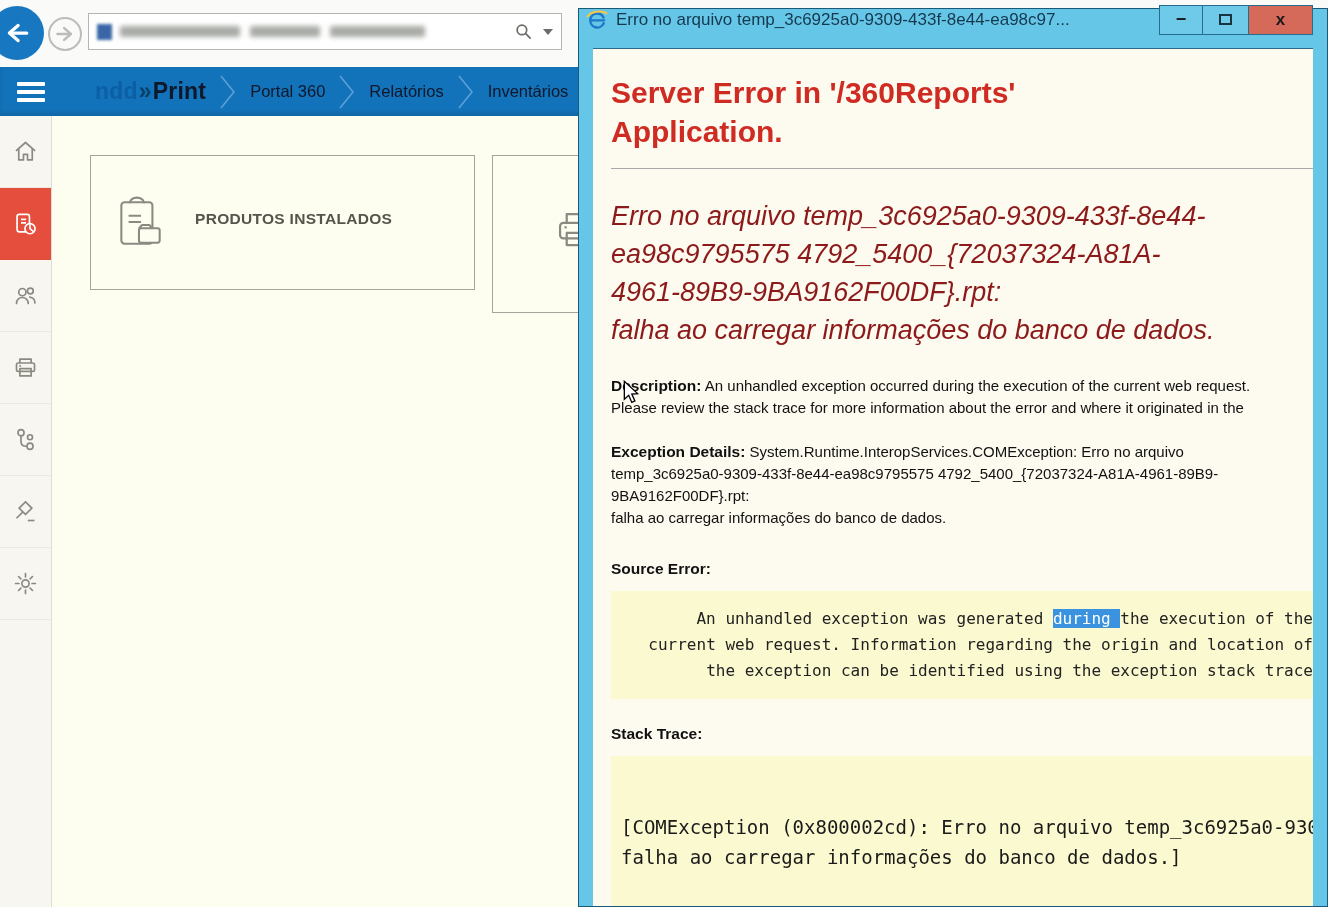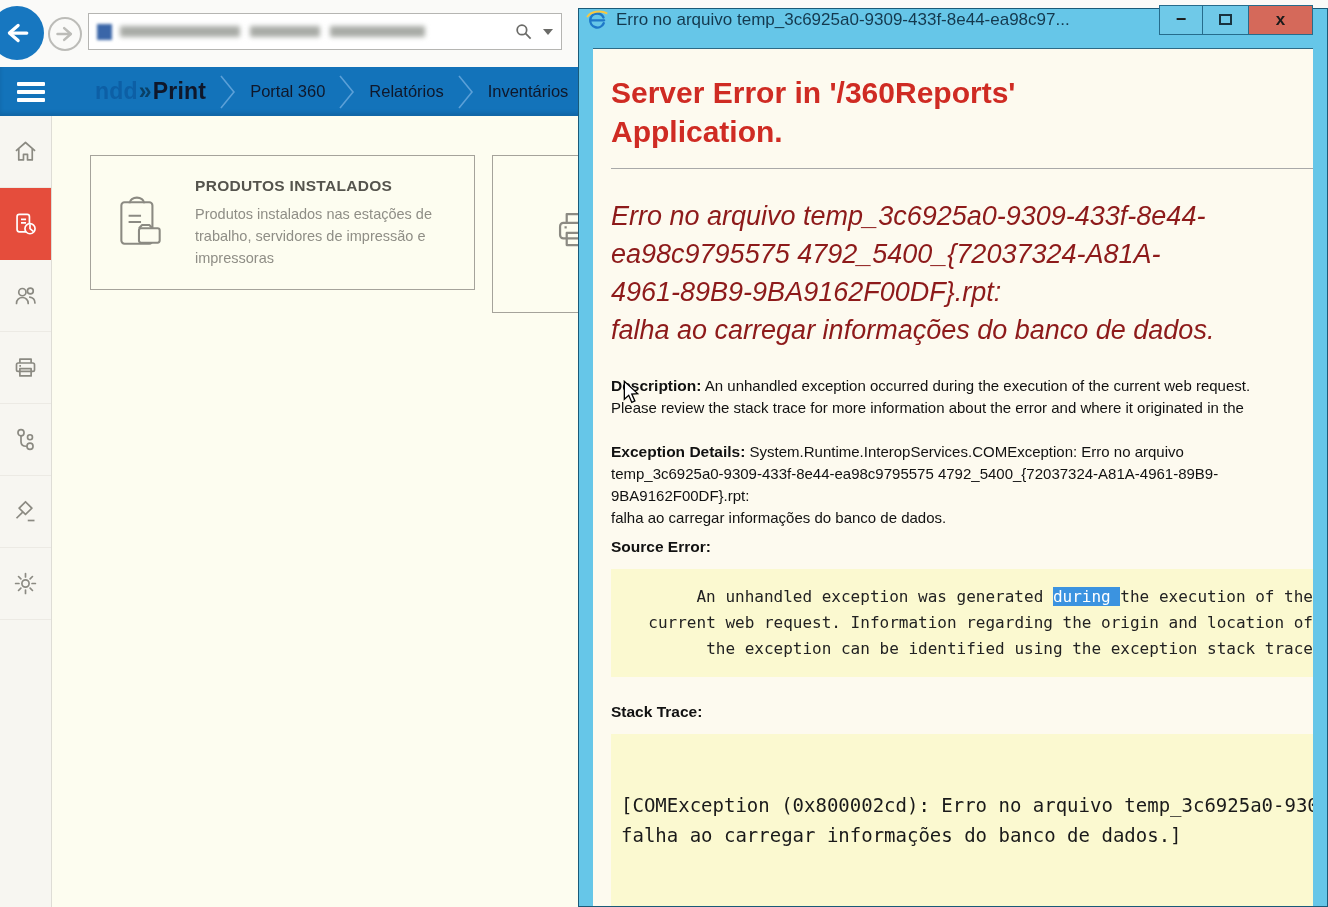--- a/index.html
+++ b/index.html
@@ -57,21 +57,21 @@
   .btn-min{width:44px;background:#6fc9e8;font-size:18px;}
   .btn-max{width:46px;background:#6fc9e8;border-left:none;}
   .btn-max .sq{width:13px;height:11px;border:2px solid #18323e;background:transparent;}
   .btn-close{width:64px;background:var(--close_btn);border-left:none;font-size:17px;}
   .econtent{position:absolute;left:14px;right:14px;top:39px;bottom:0;background:var(--content_bg);border-top:1px solid #2c6a86;padding:24px 0 0 18px;overflow:hidden;}
   .eh1{color:var(--error_red);font-size:30px;font-weight:bold;line-height:39px;}
   .ehr{border:none;border-top:1px solid #a9a9a9;margin:17px 0 0 0;}
   .eh2{color:var(--error_maroon);font-style:italic;font-size:27px;line-height:38px;margin-top:28px;}
   .epara{font-size:15px;line-height:22px;color:#111;margin-top:26px;width:704px;}
   .epara b{font-size:15.5px;}
-  .elabel{font-size:15.5px;font-weight:bold;color:#111;margin-top:9px;}
+  .elabel{font-size:15.5px;font-weight:bold;color:#111;margin-top:31px;}
   .codebox{background:var(--code_bg);margin:13px 0 0 0;padding:15px 10px;width:712px;text-align:right;}
   .codebox .sline{font-family:"DejaVu Sans Mono",monospace;font-size:16px;line-height:26px;min-height:26px;color:#222;white-space:pre;}
   .sel{background:var(--selection_blue);color:#fff;}
   .stackbox{background:var(--code_bg);margin:13px 0 0 0;padding:26px 10px 40px;width:712px;height:300px;}
   .stackbox .tline{font-family:"DejaVu Sans Mono",monospace;font-size:19px;line-height:30px;min-height:30px;color:#1a1a1a;white-space:pre;}
 
   
   .cursor{position:absolute;left:622px;top:380px;z-index:20;}
 
   svg{display:block;}
@@ -217,21 +217,20 @@
       <svg width="58" height="62" viewBox="0 0 56 56" fill="none" stroke="#8b8a82" stroke-width="2" stroke-linejoin="round">
           <rect x="10" y="8" width="30" height="40" rx="3"></rect>
           <path d="M18 9c0-3.5 3.5-5.5 7-5.5s7 2 7 5.5"></path>
           <path d="M17 21h12M17 27h12"></path>
           <rect x="27" y="33" width="20" height="14" rx="2" fill="#fdfdf0"></rect>
           <path d="M27 33l3-3h7l3 3"></path>
         </svg>
     </span>
     <div class="card-text">
       <div class="card-title">PRODUTOS INSTALADOS</div>
-      <div class="card-desc">Produtos instalados nas estações de trabalho, servidores de impressão e impressoras</div>
     </div>
   </div>
   <div class="card card2">
     <span style="margin-left:36px">
       <svg width="62" height="62" viewBox="0 0 56 56" fill="none" stroke="#8b8a82" stroke-width="2" stroke-linejoin="round">
           <path d="M16 18v-8h24v8"></path>
           <rect x="10" y="18" width="36" height="14" rx="3"></rect>
           <path d="M14 22h2"></path>
           <rect x="16" y="27" width="18" height="11"></rect>
           <rect x="30" y="32" width="18" height="13" rx="2" fill="#fdfdf0"></rect>

